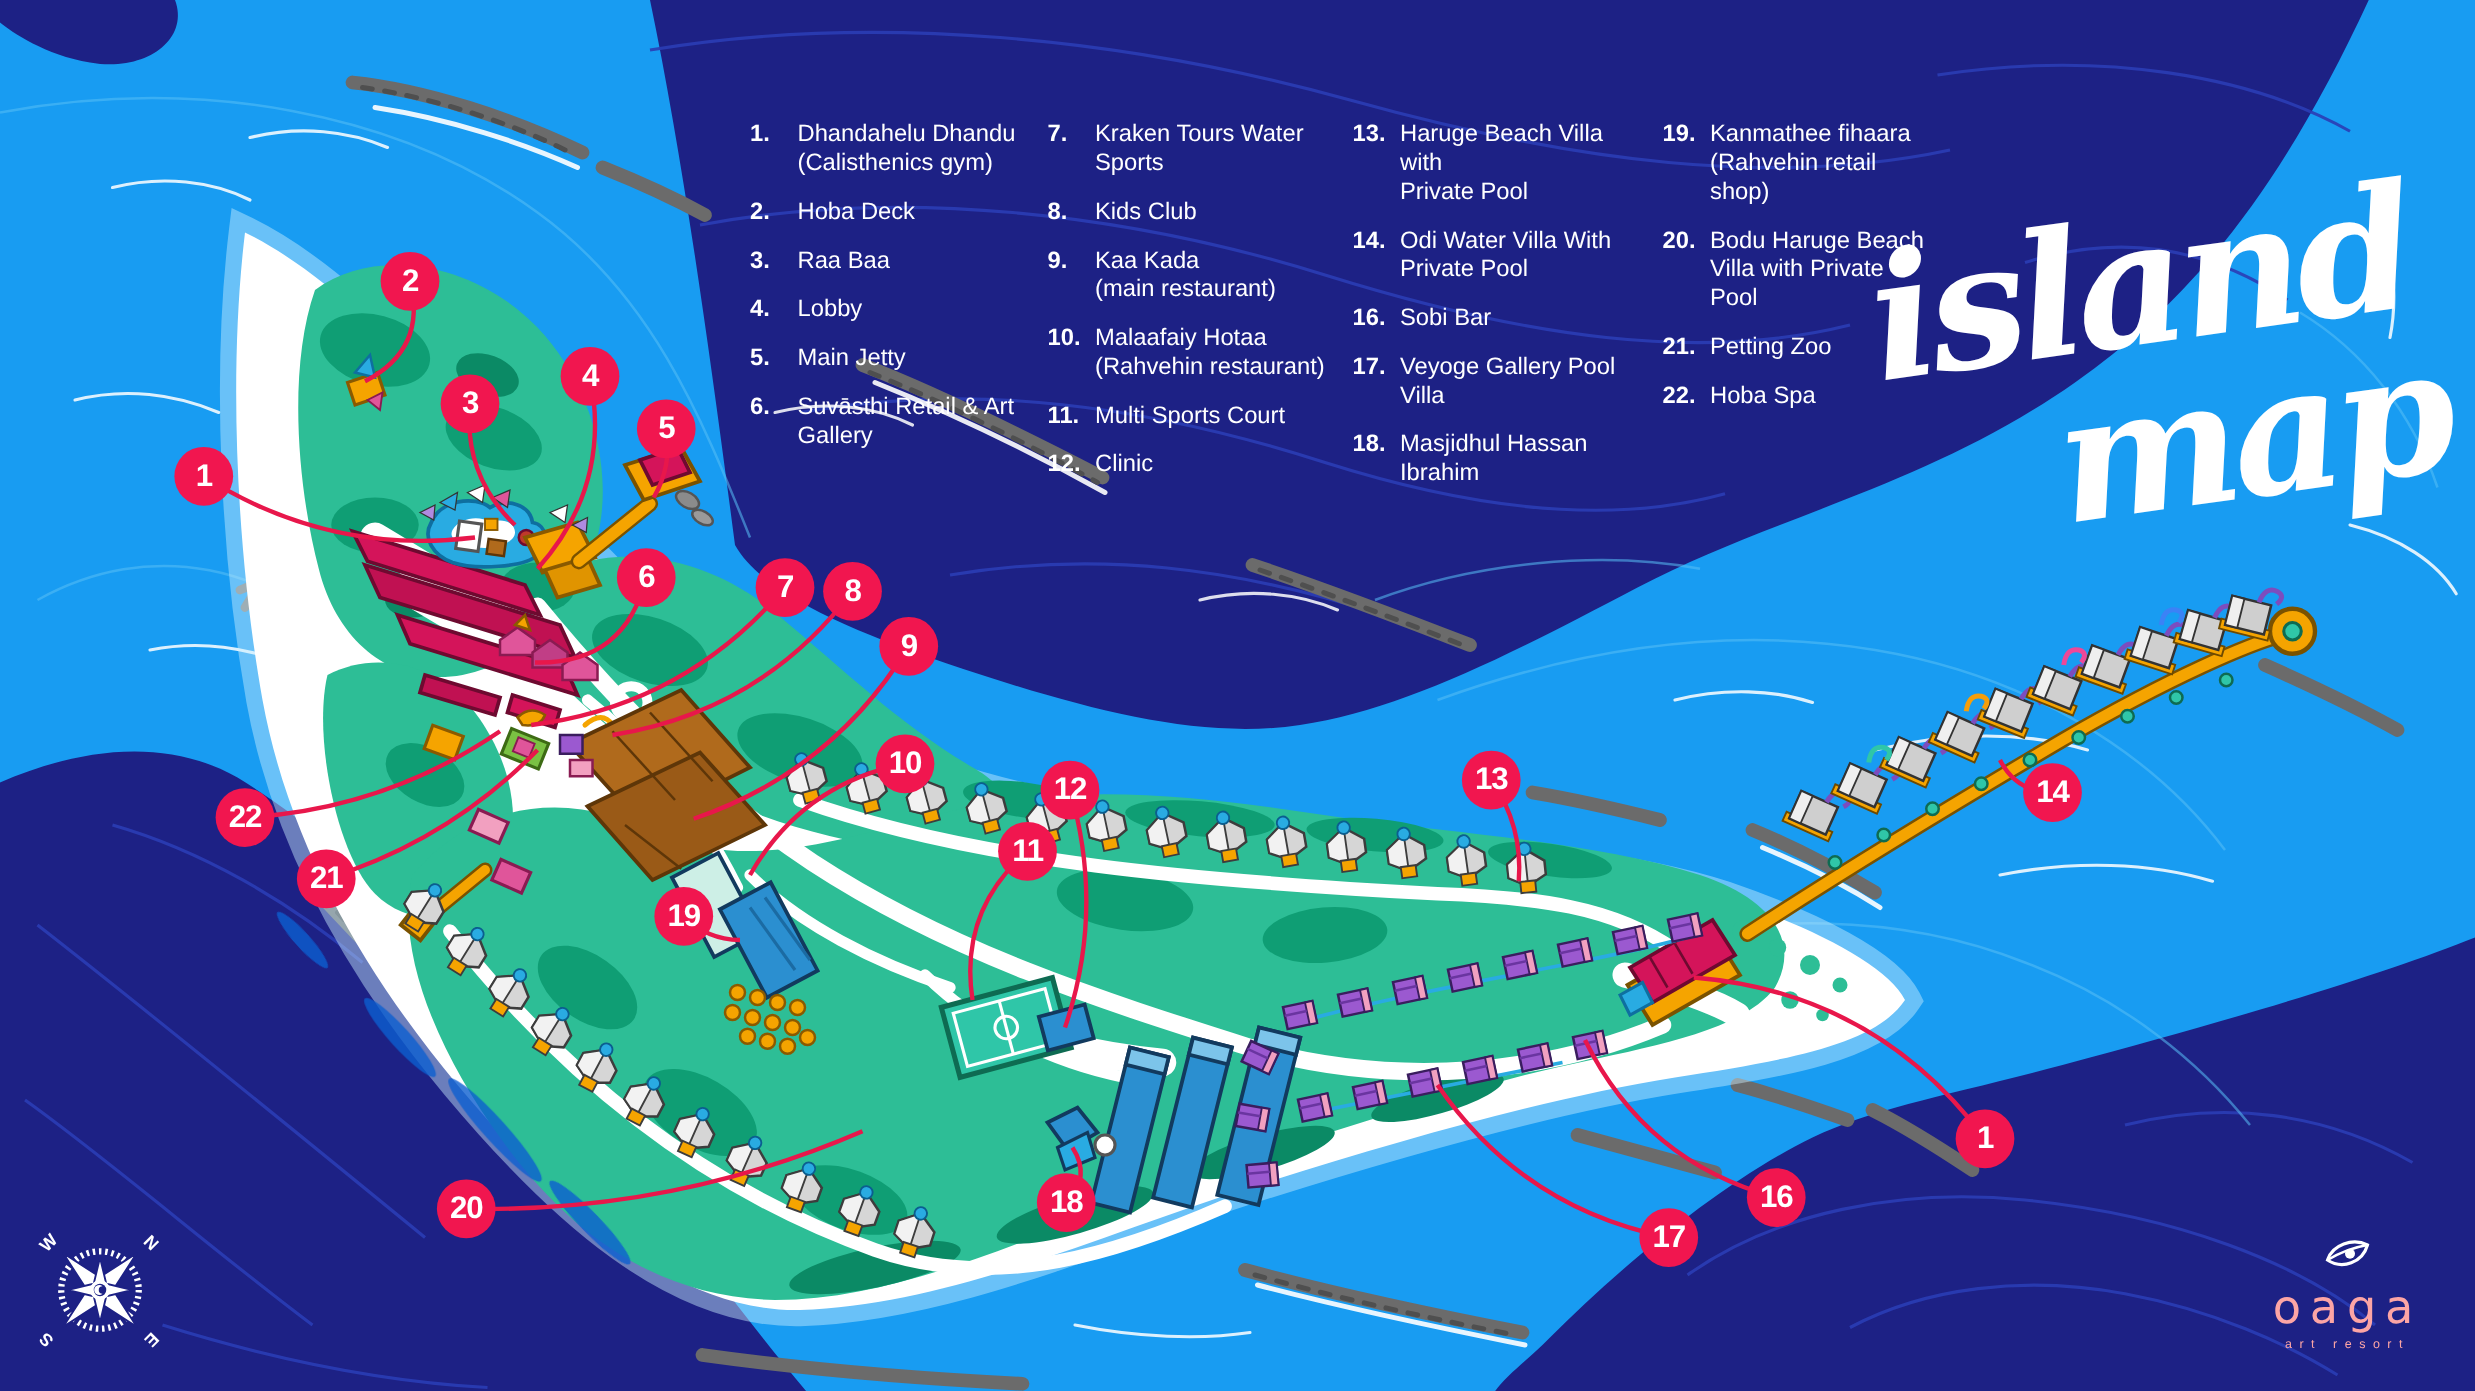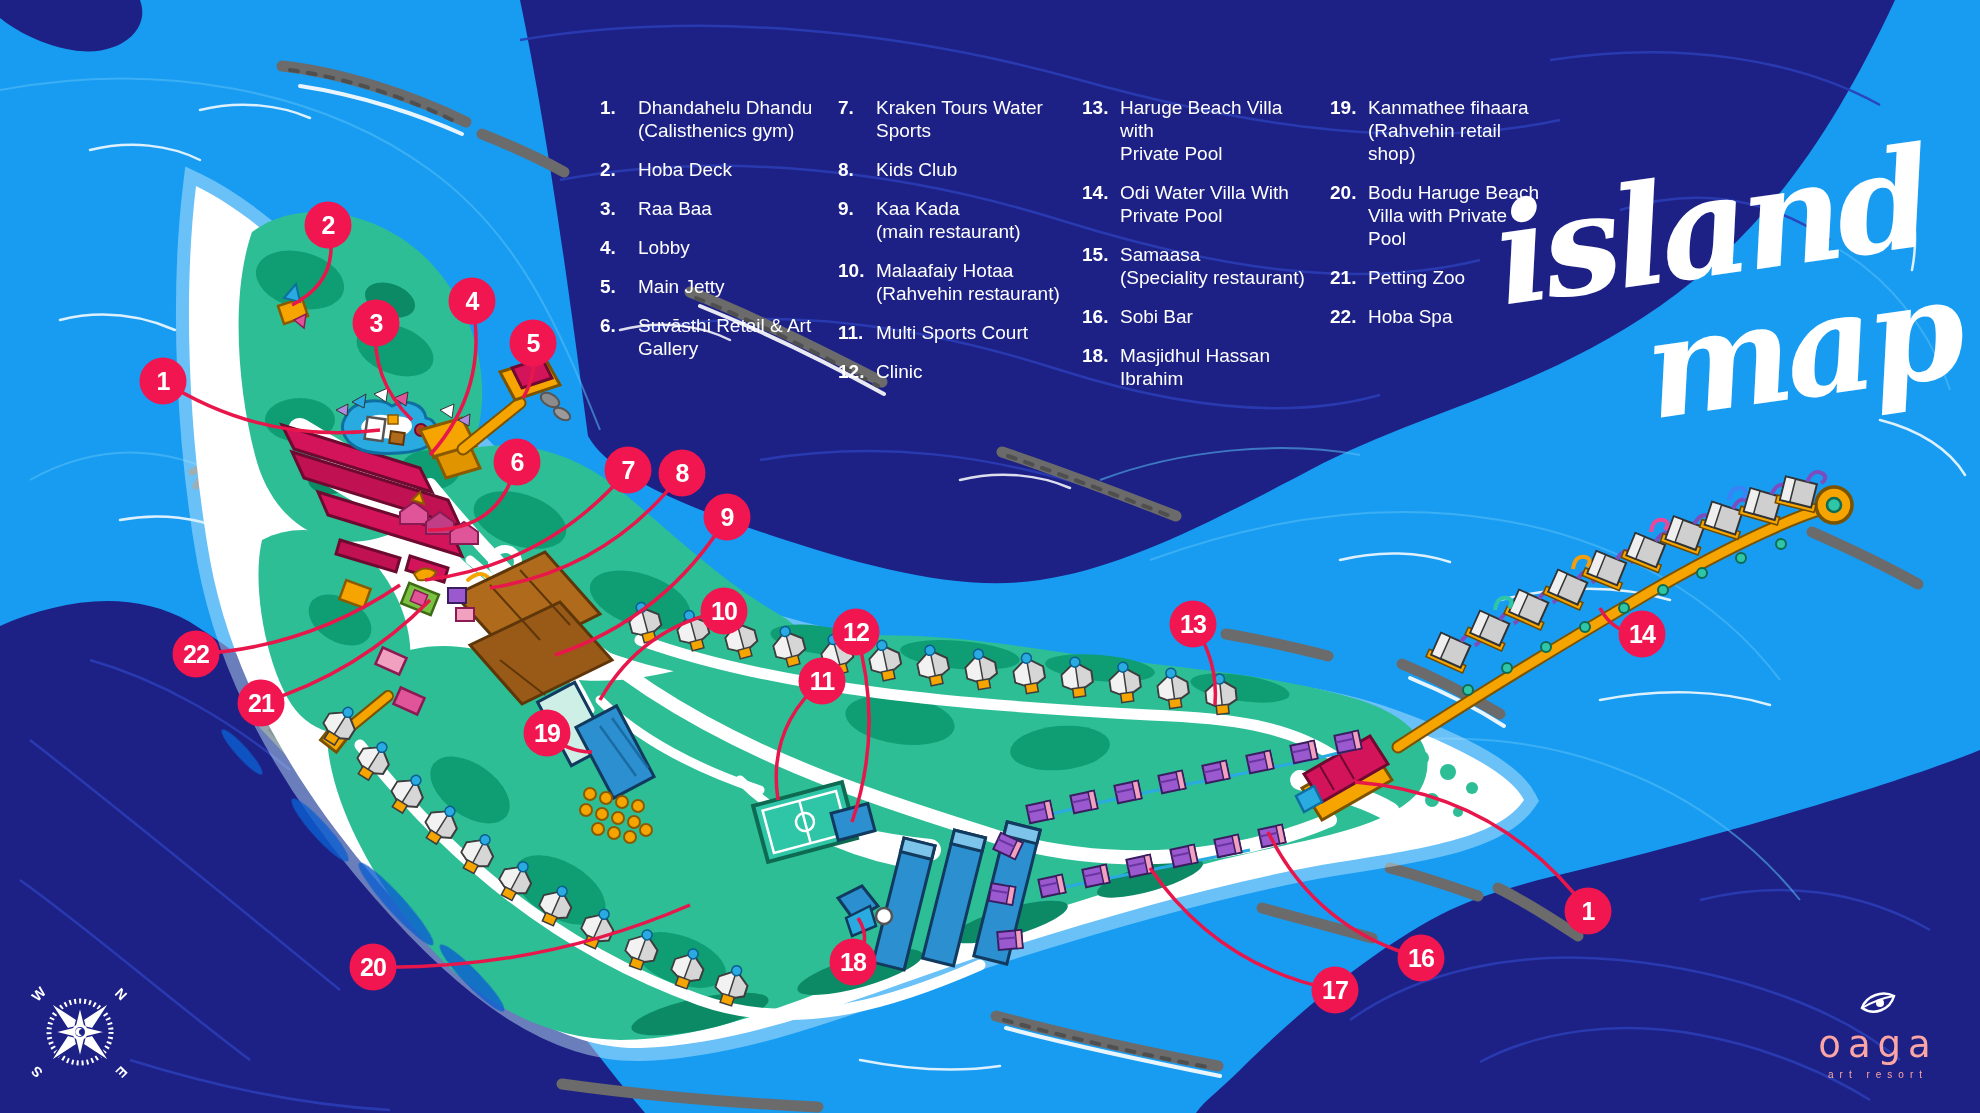--- a/index.html
+++ b/index.html
@@ -598,27 +598,27 @@
           <span class="num">13.</span>
           <span class="lbl">Haruge Beach Villa with
 Private Pool</span>
         </div>
         <div class="legend-item">
           <span class="num">14.</span>
           <span class="lbl">Odi Water Villa With
 Private Pool</span>
         </div>
         <div class="legend-item">
-          <span class="num">15.</span>
-          <span class="lbl">Samaasa
-(Speciality restaurant)</span>
-        </div>
-        <div class="legend-item">
           <span class="num">16.</span>
           <span class="lbl">Sobi Bar</span>
+        </div>
+        <div class="legend-item">
+          <span class="num">17.</span>
+          <span class="lbl">Veyoge Gallery Pool
+Villa</span>
         </div>
         <div class="legend-item">
           <span class="num">18.</span>
           <span class="lbl">Masjidhul Hassan
 Ibrahim</span>
         </div>
       </div>
       <div class="legend-col">
         <div class="legend-item">
           <span class="num">19.</span>

